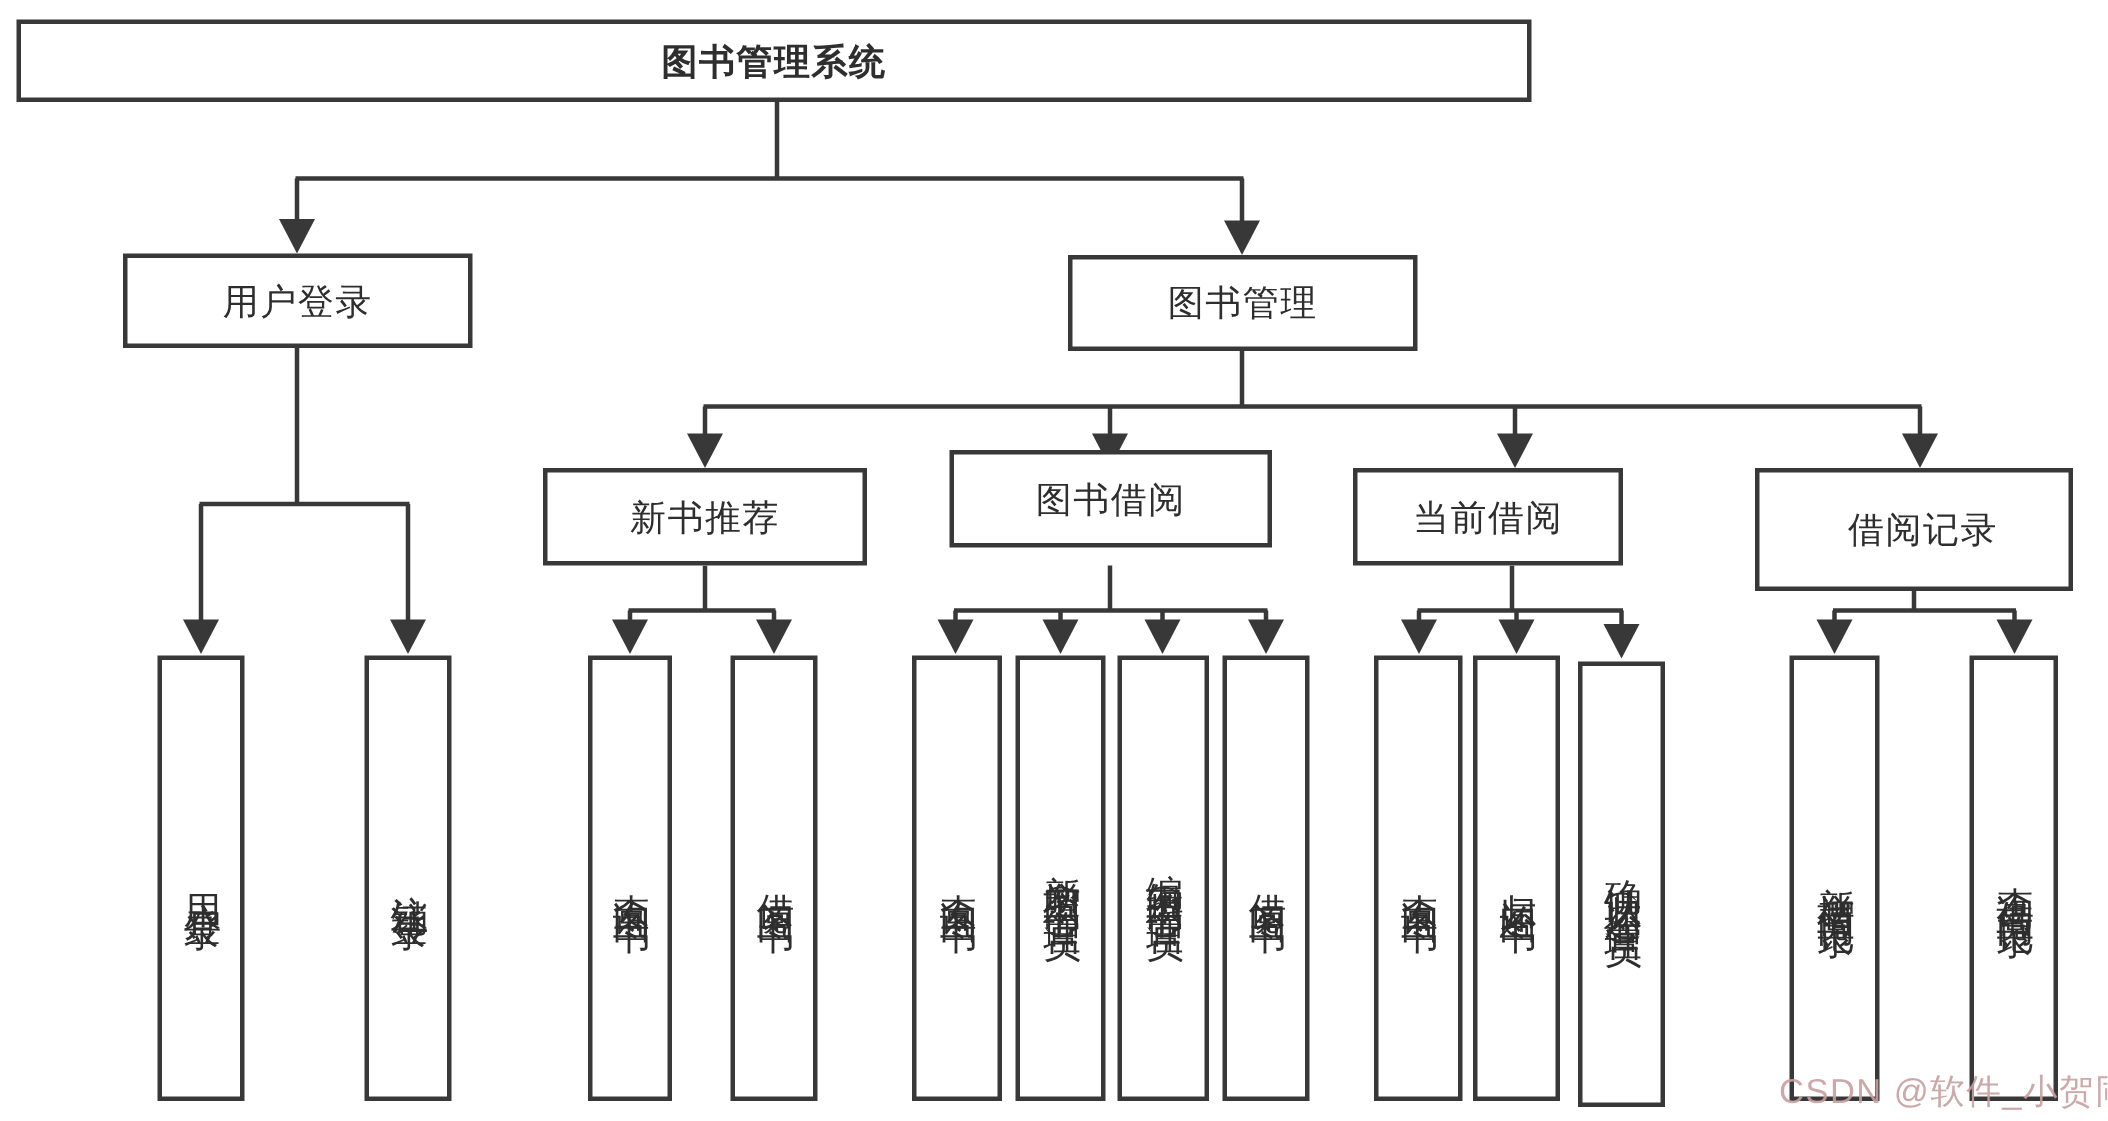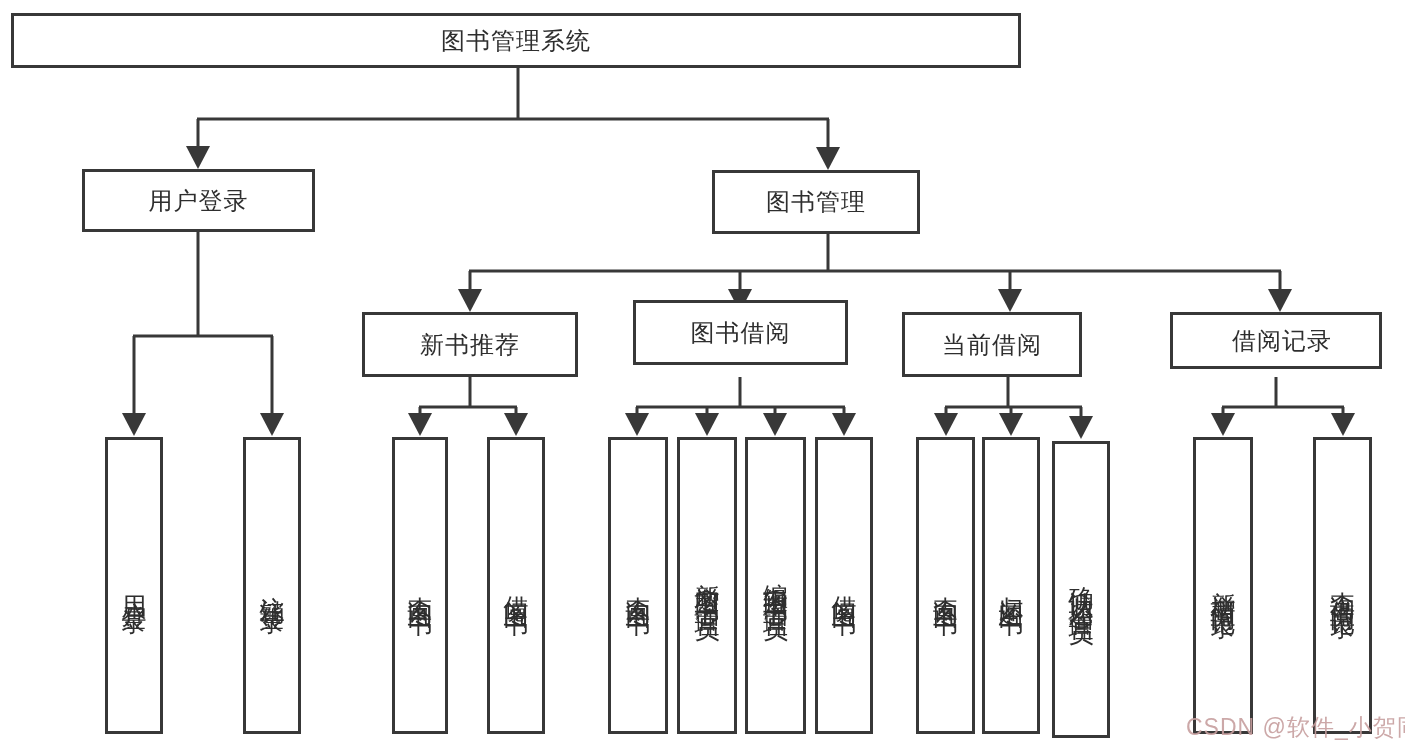--- a/index.html
+++ b/index.html
@@ -30,21 +30,21 @@
     position: absolute;
     box-sizing: border-box;
     border: 3px solid #383838;
     background: #ffffff;
     display: flex;
     align-items: center;
     justify-content: center;
     color: #2e2e2e;
   }
   .node.hbox { font-size: 24px; letter-spacing: 1px; }
-  .node.root { border-width: 3px; }
+  .node.root { border-width: 3px; font-weight: bold; }
   .node.vbox span {
     writing-mode: vertical-rl;
     font-size: 25px;
     line-height: 1.0;
     letter-spacing: 5px;
     white-space: nowrap;
   }
   .watermark {
     position: absolute;
     left: 1186px;
@@ -91,34 +91,34 @@
     <path class="arrow" d="M1331 413 H1355 L1343 436 Z"></path>
   </svg>
 
   <div class="node hbox root" style="left:11px; top:13px; width:1010px; height:55px;">
     <span>图书管理系统</span>
   </div>
 
   <div class="node hbox" style="left:82px; top:169px; width:233px; height:63px;">
     <span>用户登录</span>
   </div>
-  <div class="node hbox" style="left:712px; top:170px; width:208px; height:64px;">
+  <div class="node hbox" style="left:712px; top:170px; width:233px; height:64px;">
     <span>图书管理</span>
   </div>
 
   <div class="node hbox" style="left:362px; top:312px; width:216px; height:65px;justify-content:center;">
     <span>新书推荐</span>
   </div>
   <div class="node hbox" style="left:633px; top:300px; width:215px; height:65px;">
     <span>图书借阅</span>
   </div>
   <div class="node hbox" style="left:902px; top:312px; width:180px; height:65px;">
     <span>当前借阅</span>
   </div>
-  <div class="node hbox" style="left:1170px; top:312px; width:212px; height:57px;padding-left:12px;">
+  <div class="node hbox" style="left:1170px; top:312px; width:212px; height:82px;padding-left:12px;">
     <span>借阅记录</span>
   </div>
 
   <div class="node vbox" style="left:105px; top:437px; width:58px; height:297px;">
     <span>用户登录</span>
   </div>
   <div class="node vbox" style="left:243px; top:437px; width:58px; height:297px;">
     <span>注销登录</span>
   </div>
   <div class="node vbox" style="left:392px; top:437px; width:56px; height:297px;">

